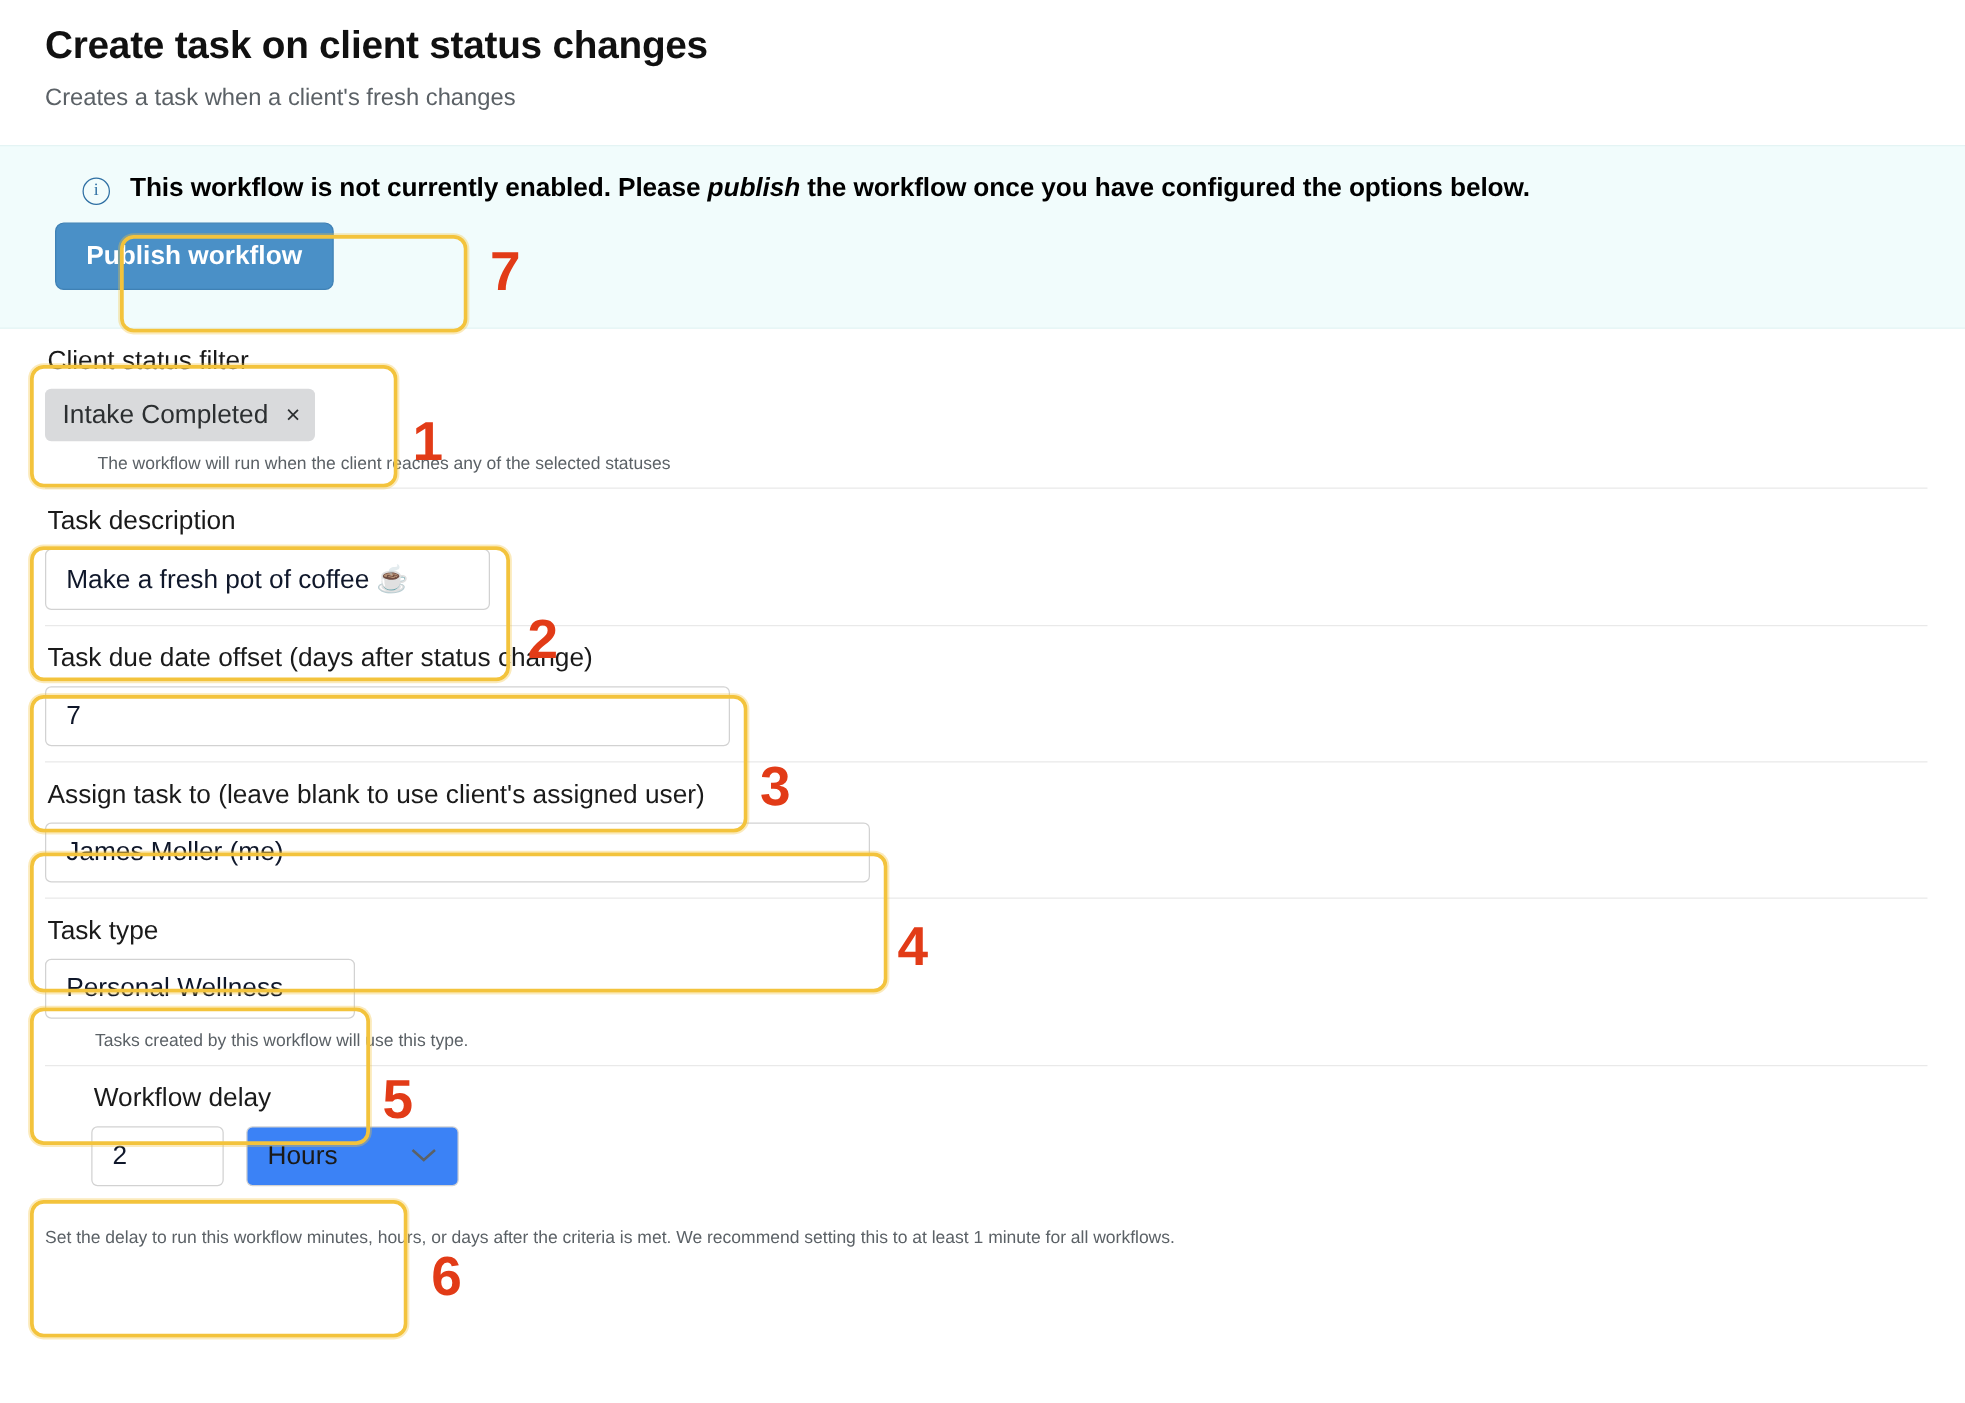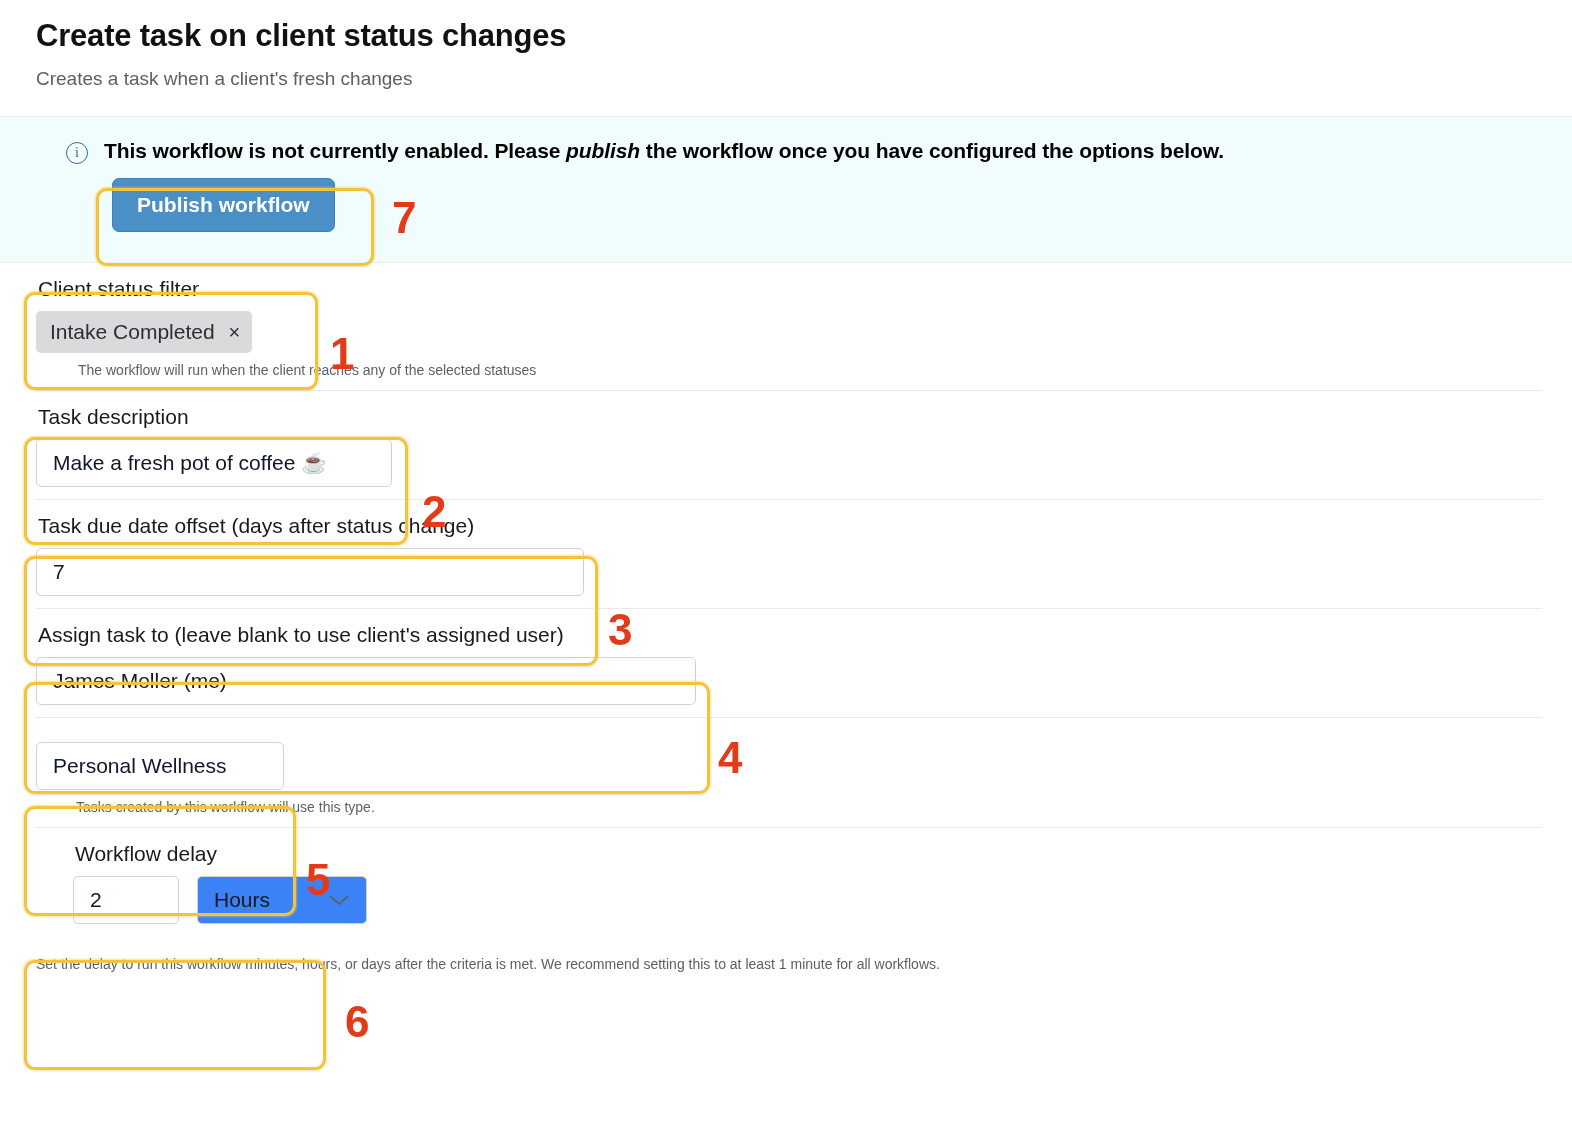--- a/index.html
+++ b/index.html
@@ -66,21 +66,21 @@
     font-size: 21px;
     font-weight: bold;
     color: #000000;
     letter-spacing: -0.1px;
   }
   .banner-text i {
     font-style: italic;
   }
   .publish-wrap {
     margin-top: 14px;
-    padding-left: 112px;
+    padding-left: 44px;
     display: flex;
     align-items: center;
   }
   .publish-btn {
     background: #4a90c7;
     color: #ffffff;
     border: 1px solid #3f81b5;
     border-radius: 7px;
     font-size: 21px;
     font-weight: bold;
@@ -218,20 +218,21 @@
   </div>
 
   <div class="field">
     <div class="field-label">Assign task to (leave blank to use client's assigned user)</div>
     <div class="control-row">
       <div class="text-input" style="width:660px;">James Moller (me)</div>
     </div>
   </div>
 
   <div class="field">
+    <div class="field-label">Task type</div>
     <div class="control-row">
       <div class="text-input" style="width:248px;">Personal Wellness</div>
     </div>
     <div class="field-help tight">Tasks created by this workflow will use this type.</div>
   </div>
 
   <div class="field noline">
     <div class="field-label">Workflow delay</div>
     <div class="control-row">
       <div class="text-input" style="width:106px;">2</div>

